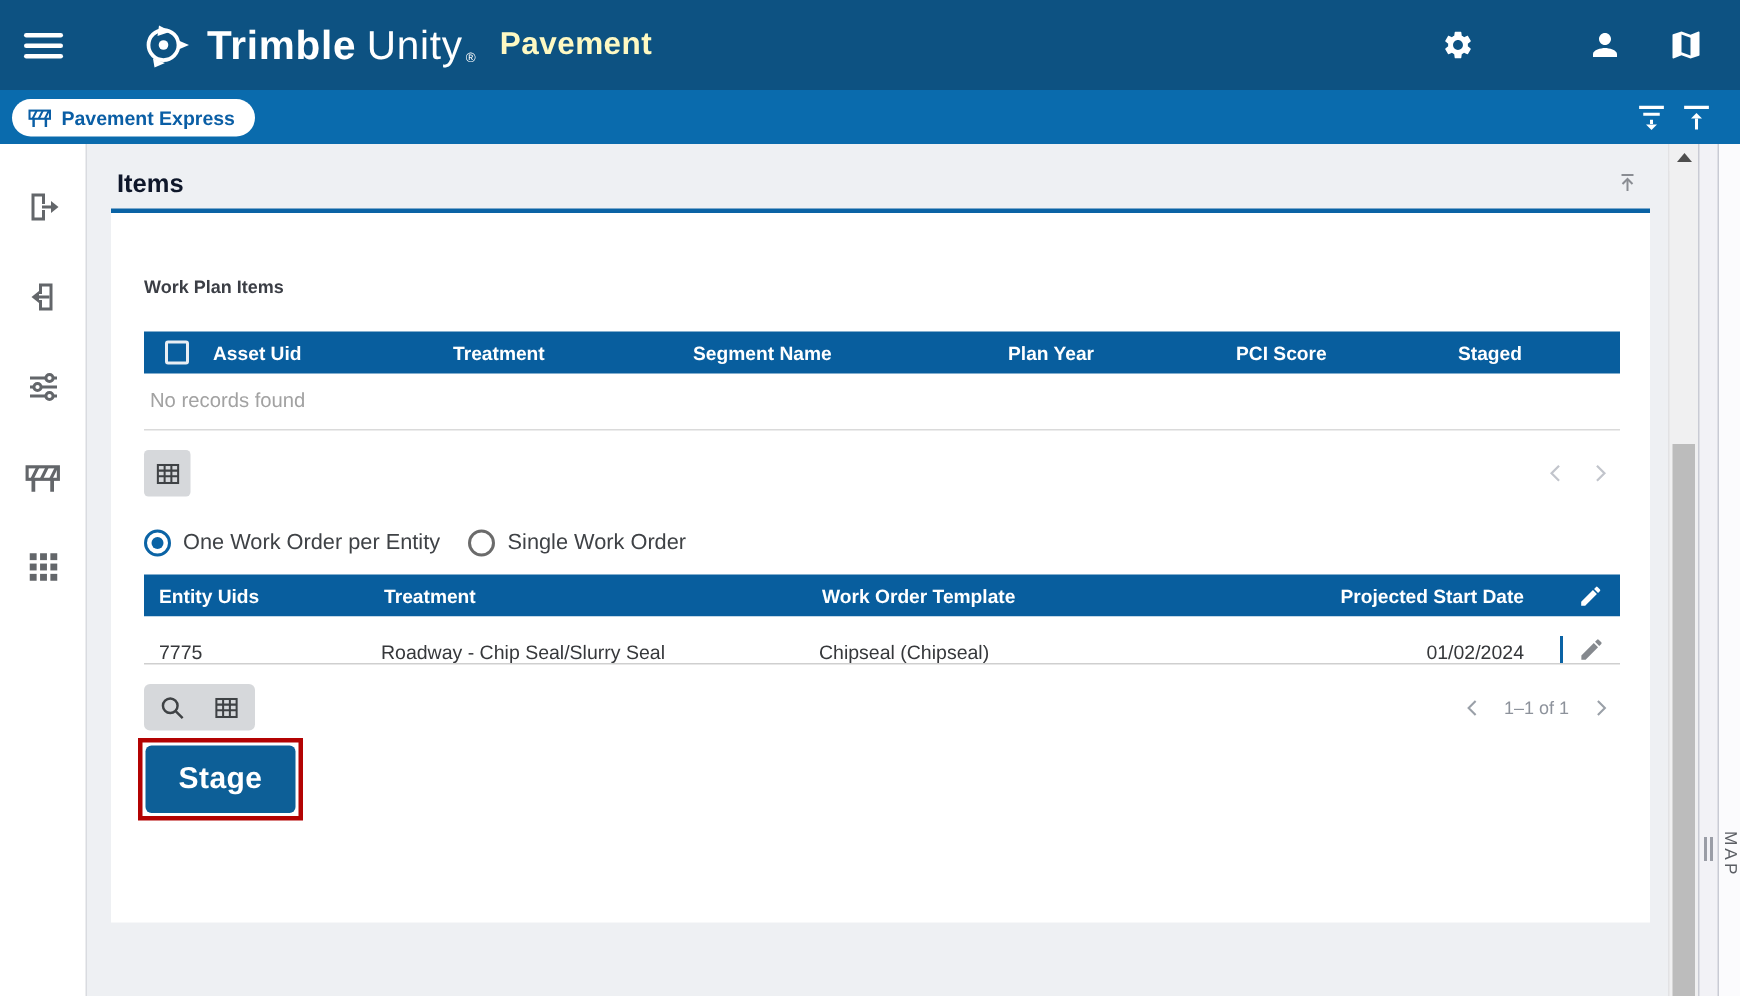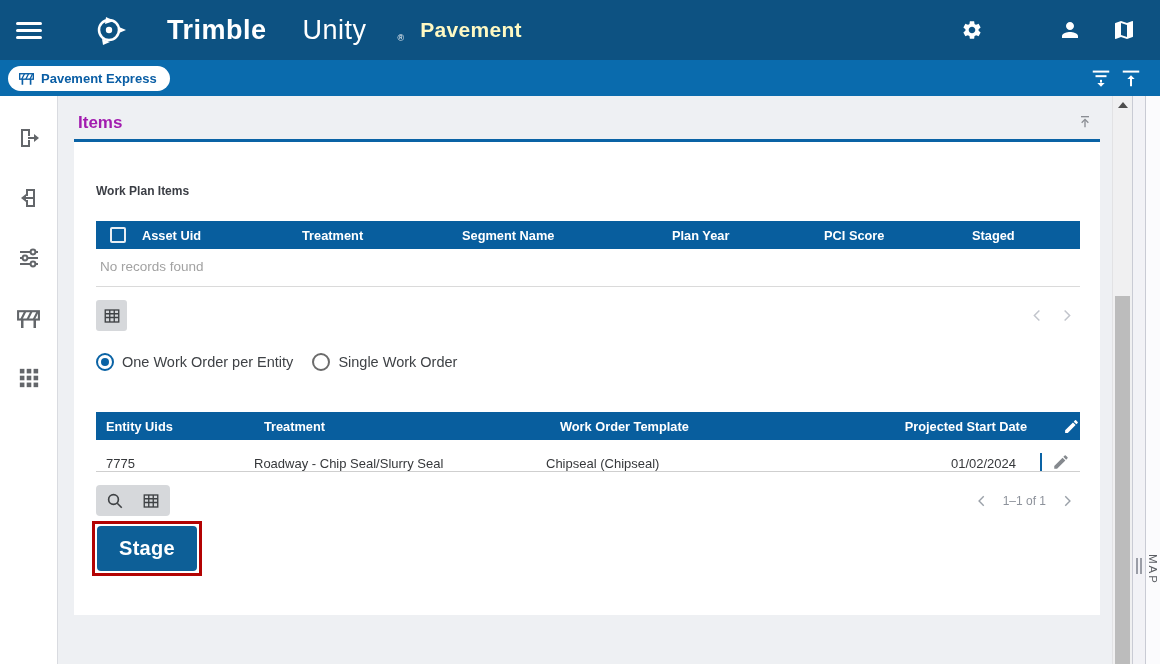--- a/index.html
+++ b/index.html
@@ -3,21 +3,21 @@
 <meta charset="utf-8">
 <style>
   * { margin:0; padding:0; box-sizing:border-box; }
   html,body { width:1160px; height:664px; overflow:hidden; }
   body { font-family:"Liberation Sans", sans-serif; background:#eef0f3; color:#3b3e45; }
 
   
   .topbar { height:60px; background:#0d5282; display:flex; align-items:center; padding:0 18px 0 16px; }
   .hamburger { width:34px; height:28px; background:none; border:none; cursor:pointer; display:flex; flex-direction:column; justify-content:center; gap:4px; margin-right:42px; }
   .hamburger span { display:block; height:3px; width:26px; background:#fff; border-radius:2px; }
-  .brand { display:flex; align-items:center; color:#fff;gap:29px; }
+  .brand { display:flex; align-items:center; color:#fff; }
   .brand svg { margin-right:10px; }
   .brand-trimble { font-size:27px; font-weight:700; letter-spacing:.5px; }
   .brand-unity { font-size:27px; font-weight:300; margin-left:7px; letter-spacing:.5px; }
   .brand-reg { font-size:9px; align-self:flex-end; margin:0 0 5px 2px; }
   .app-name { color:#fef9c3; font-size:21px; font-weight:700; margin-left:16px; letter-spacing:.3px; }
   .topbar-spacer { flex:1; }
   .tb-icon-btn { background:none; border:none; cursor:pointer; color:#fff; width:36px; height:36px; display:flex; align-items:center; justify-content:center; }
   .tb-gear { margin-right:62px; }
   .tb-user { margin-right:18px; }
 
@@ -31,21 +31,21 @@
 
   
   .main { display:flex; height:569px; }
   .sidebar { width:58px; background:#fff; border-right:1px solid #d9dbe0; display:flex; flex-direction:column; align-items:center; padding-top:22px; }
   .side-btn { width:40px; height:40px; margin-bottom:20px; border:none; background:none; cursor:pointer; color:#63666a; display:flex; align-items:center; justify-content:center; }
   .content { flex:1; overflow:hidden; }
 
   
   .panel { margin-left:16px; width:1026px; }
   .panel-header { display:flex; align-items:flex-end; justify-content:space-between; height:46px; padding:0 4px 6px 4px; border-bottom:3px solid #0a63a5; }
-  .panel-title { font-size:17px; font-weight:700; color:#a21caf; }
+  .panel-title { font-size:17px; font-weight:700; color:#0f172a; }
   .collapse-btn { background:none; border:none; cursor:pointer; color:#8a8d93; width:22px; height:22px; display:flex; align-items:center; justify-content:center; }
   .panel-body { background:#fff; padding:0 22px 2px 22px; height:473px; }
 
   h2.section-heading { font-size:12px; font-weight:700; color:#3b3e45; padding-top:42px; }
   h2.second { padding-top:30px; }
 
   
   .tbl { width:984px; }
   .thead { display:flex; align-items:center; height:28px; background:#085e9e; color:#fff; margin-top:23px; }
   .th { font-size:12.8px; font-weight:700; padding-left:2px; }
@@ -61,21 +61,21 @@
   .pg-btn.enabled { color:#9aa0a8; }
   .pg-text { font-size:12px; color:#8d929b; }
 
   .radio-row { display:flex; align-items:center; margin-top:22px; gap:9px; }
   .radio-opt { display:flex; align-items:center; gap:8px; cursor:pointer; margin-right:10px; }
   .radio { width:18px; height:18px; border-radius:50%; border:2px solid #6b6b6b; position:relative; background:#fff; }
   .radio.selected { border-color:#0a63a5; }
   .radio.selected::after { content:""; position:absolute; left:3px; top:3px; width:8px; height:8px; border-radius:50%; background:#0a63a5; }
   .radio-label { font-size:14.5px; color:#3f4246; }
 
-  .thead2 { margin-top:41px;gap:12px; }
+  .thead2 { margin-top:12px; }
   .t2-c1{width:158px; padding-left:10px;} .t2-c2{width:292px;} .t2-c3{width:324px;}
   .t2-c4{width:170px; text-align:right; padding-right:24px;}
   .t2-pencil{flex:1; display:flex; justify-content:center; align-items:center;}
   .trow { display:flex; align-items:flex-end; height:32px; border-bottom:1px solid #cfcfcf; background:#fff; }
   .td { font-size:13px; color:#36383b; display:flex; align-items:center; }
   .td.t2-c4 { justify-content:flex-end; }
   .row-pencil-cell { flex:1; border-left:2px solid #0a63a5; display:flex; align-items:center; justify-content:center; }
   .row-pencil-btn { background:none; border:none; cursor:pointer; color:#85898e; display:flex; }
 
   .icon-group { display:flex; align-items:center; height:31px; background:#d6d8db; border-radius:4px; padding:0 10px; gap:18px; }

